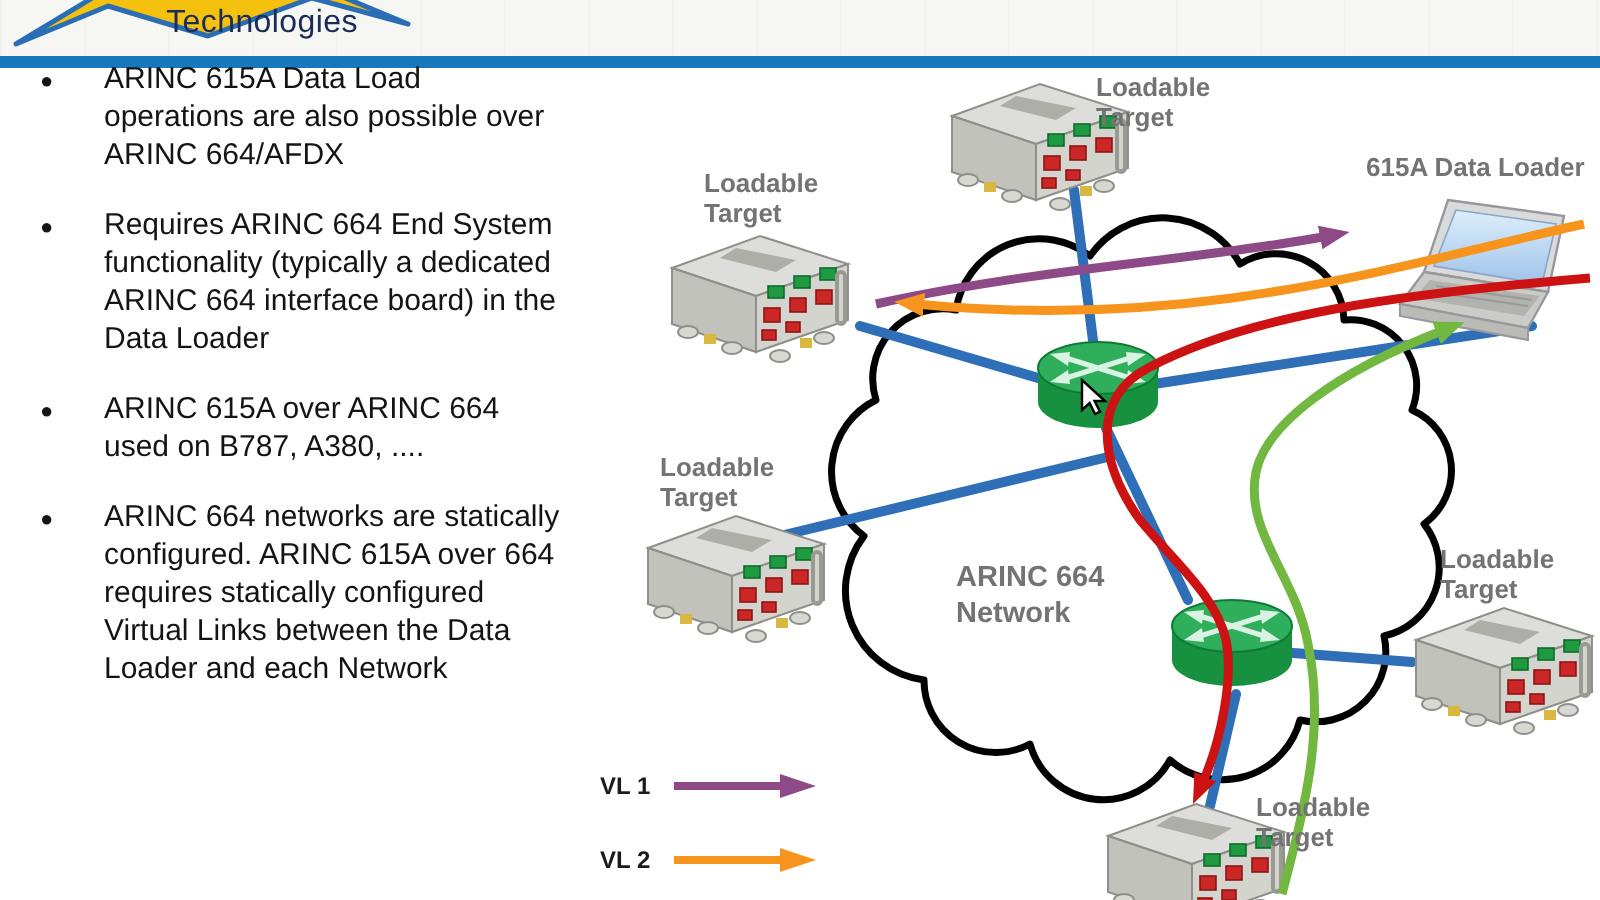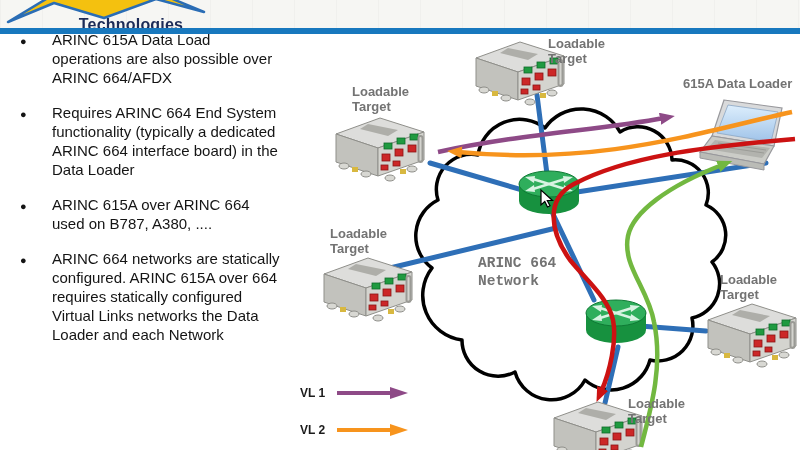--- a/index.html
+++ b/index.html
@@ -9,22 +9,22 @@
   }
   
   .header{
     position:absolute;left:0;top:0;width:800px;height:28px;
     background:#f6f6f3;
     background-image:repeating-linear-gradient(90deg,rgba(0,0,0,0.025) 0 1px,transparent 1px 42px);
   }
   .logo{position:absolute;left:6px;top:0;width:210px;height:28px;}
   .logo svg{position:absolute;left:0;top:-4px;}
   .logo-text{
-    position:absolute;left:50px;top:16px;width:150px;text-align:center;
-    font-weight:bold;font-size:16px;color:#1c2b57;letter-spacing:0.2px;
+    position:absolute;left:50px;top:3px;width:150px;text-align:center;
+    font-weight:normal;font-size:16px;color:#1c2b57;letter-spacing:0.2px;
   }
   .bluebar{position:absolute;left:0;top:28px;width:800px;height:6px;background:#1878be;}
 
   
   .bullets{position:absolute;left:18px;top:30px;width:278px;list-style:none;margin:0;padding:0;}
   .bullets li{
     position:relative;margin:0 0 16px 0;padding-left:34px;
     font-size:15px;line-height:19px;color:#141414;
   }
   .bullets li::before{content:"●";position:absolute;left:2px;top:2px;font-size:11px;color:#141414;}
@@ -68,21 +68,21 @@
     <div>Data Loader</div>
   </li>
   <li>
     <div>ARINC 615A over ARINC 664</div>
     <div>used on B787, A380, ....</div>
   </li>
   <li>
     <div>ARINC 664 networks are statically</div>
     <div>configured. ARINC 615A over 664</div>
     <div>requires statically configured</div>
-    <div>Virtual Links networks the Data</div>
+    <div>Virtual Links between the Data</div>
     <div>Loader and each Network</div>
   </li>
 </ul>
 
 <svg class="diagram-svg" width="800" height="450">
   <defs>
     <marker id="ah1" markerUnits="userSpaceOnUse" markerWidth="18" markerHeight="14" refX="4" refY="6" orient="auto">
       <polygon points="0,0 15,6 0,12" fill="#8e4a87"></polygon>
     </marker>
     <marker id="ah2" markerUnits="userSpaceOnUse" markerWidth="18" markerHeight="14" refX="4" refY="6" orient="auto">
@@ -188,21 +188,21 @@
     <polygon points="0,0 0,15 3.8,11.5 6.5,17 9,15.8 6.3,10.5 11.5,10.5" fill="#ffffff" stroke="#000000" stroke-width="1.2"></polygon>
   </g>
 </svg>
 
 <div class="dlabel" style="left:548px;top:36px;width:85px;">Loadable Target</div>
 <div class="dlabel" style="left:352px;top:84px;width:80px;">Loadable Target</div>
 <div class="dlabel" style="left:330px;top:226px;width:80px;">Loadable Target</div>
 <div class="dlabel" style="left:720px;top:272px;width:80px;">Loadable Target</div>
 <div class="dlabel" style="left:628px;top:396px;width:80px;">Loadable Target</div>
 <div class="dlabel" style="left:683px;top:76px;width:118px;">615A Data Loader</div>
-<div class="dlabel netlabel" style="left:478px;top:254px;width:110px;font-family:Liberation Mono, monospace;">ARINC 664 Network</div>
+<div class="dlabel netlabel" style="left:478px;top:280px;width:110px;">ARINC 664 Network</div>
 
 <div class="legend">
   <div class="legend-row">
     <span class="legend-label">VL 1</span>
     <svg width="78" height="14">
       <line x1="3" y1="7" x2="56" y2="7" stroke-width="4" stroke="#8e4a87"></line>
       <polygon points="56,1 74,7 56,13" fill="#8e4a87"></polygon>
     </svg>
   </div>
   <div class="legend-row">

